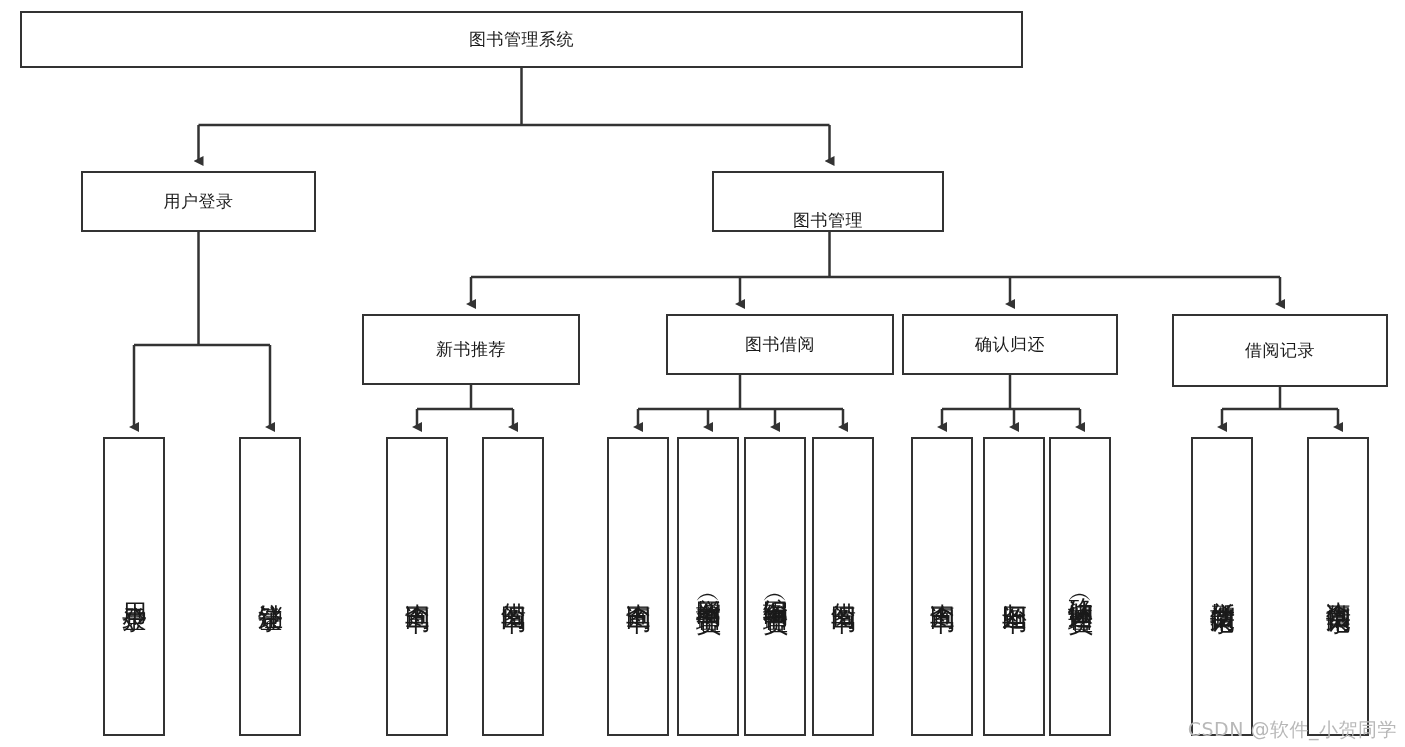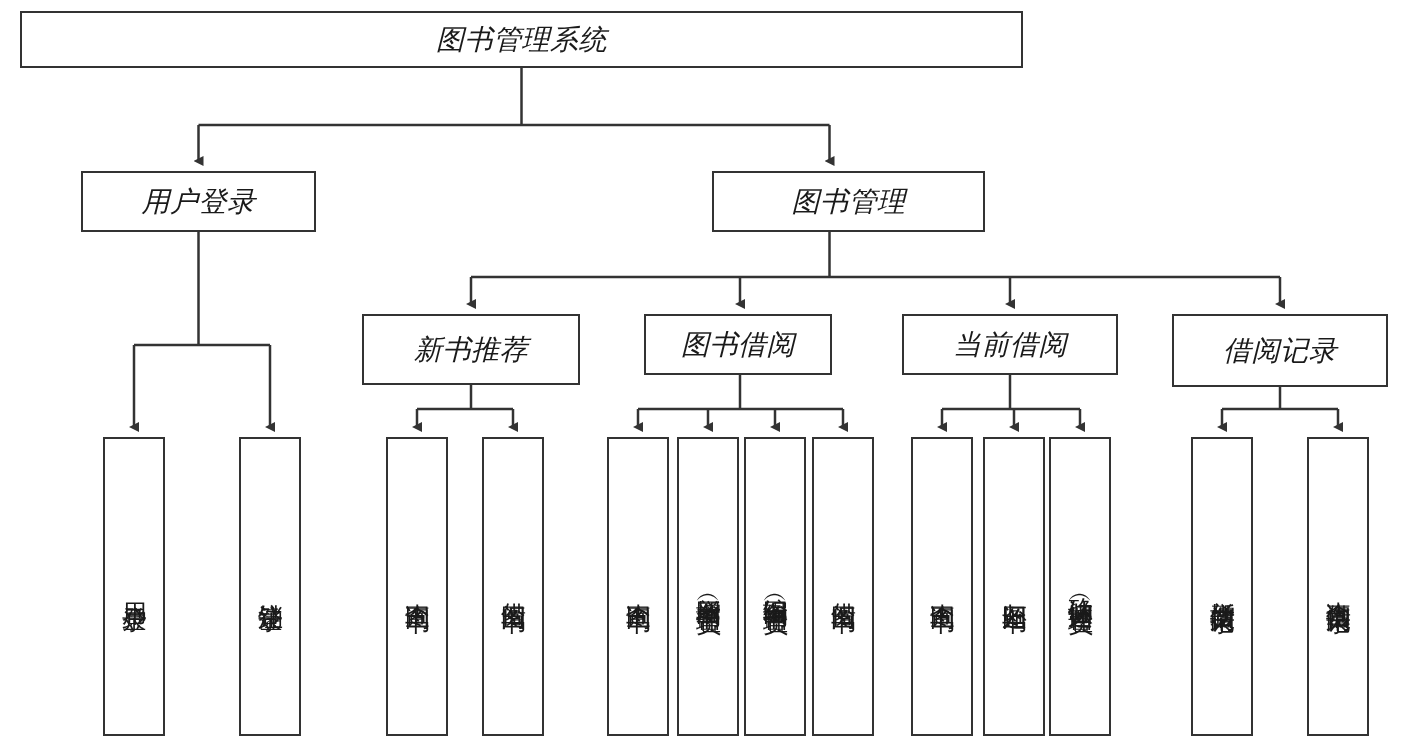--- a/index.html
+++ b/index.html
@@ -29,23 +29,22 @@
     position: absolute;
     box-sizing: border-box;
     background: #ffffff;
     border: 2.5px solid #333333;
     display: flex;
     align-items: center;
     justify-content: center;
     color: #1a1a1a;
   }
   .node.horiz {
-    font-size: 28px;
+    font-size: 17px;
     letter-spacing: 0.5px;
-    font-style: italic;
   }
   .node.vert {
     writing-mode: vertical-rl;
     text-orientation: upright;
     font-size: 25px;
     letter-spacing: 2px;
     padding: 4px 0;
     align-items: center;
     justify-content: center;
   }
@@ -116,31 +115,31 @@
       </g>
   </svg>
 
   <div id="node-layer">
       <div class="node horiz" style="left: 20px; top: 11px; width: 1003px; height: 57px;">
         <span class="label">图书管理系统</span>
       </div>
       <div class="node horiz" style="left: 81px; top: 171px; width: 235px; height: 61px;">
         <span class="label">用户登录</span>
       </div>
-      <div class="node horiz" style="left: 712px; top: 171px; width: 273px; height: 61px;">
+      <div class="node horiz" style="left: 712px; top: 171px; width: 232px; height: 61px; align-items: flex-end;">
         <span class="label">图书管理</span>
       </div>
       <div class="node horiz" style="left: 362px; top: 314px; width: 218px; height: 71px;">
         <span class="label">新书推荐</span>
       </div>
-      <div class="node horiz" style="left: 644px; top: 314px; width: 188px; height: 61px;">
+      <div class="node horiz" style="left: 666px; top: 314px; width: 228px; height: 61px;">
         <span class="label">图书借阅</span>
       </div>
       <div class="node horiz" style="left: 902px; top: 314px; width: 216px; height: 61px;">
-        <span class="label">当前借阅</span>
+        <span class="label">确认归还</span>
       </div>
       <div class="node horiz" style="left: 1172px; top: 314px; width: 216px; height: 73px;">
         <span class="label">借阅记录</span>
       </div>
       <div class="node vert" style="left: 103px; top: 437px; width: 62px; height: 299px;">
         <span class="label">用户登录</span>
       </div>
       <div class="node vert" style="left: 239px; top: 437px; width: 62px; height: 299px;">
         <span class="label">注销登录</span>
       </div>
@@ -172,13 +171,14 @@
         <span class="label">确认归还（管理员）</span>
       </div>
       <div class="node vert" style="left: 1191px; top: 437px; width: 62px; height: 299px;">
         <span class="label">新增借阅记录</span>
       </div>
       <div class="node vert" style="left: 1307px; top: 437px; width: 62px; height: 299px;">
         <span class="label">查询借阅记录</span>
       </div>
     </div>
 
+  <div id="watermark">CSDN @软件_小贺同学</div>
 </div>
 
 </body></html>

